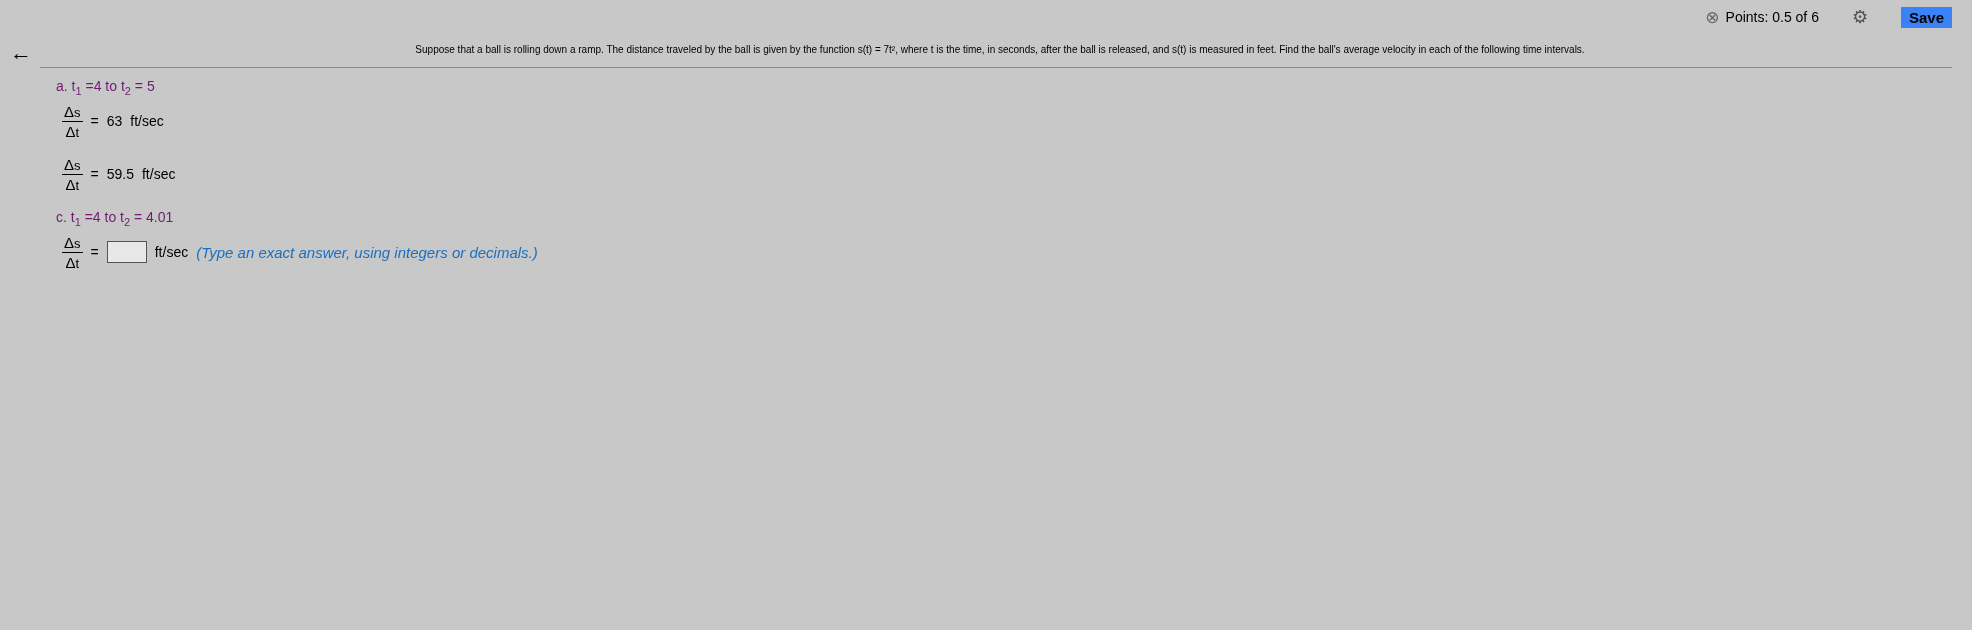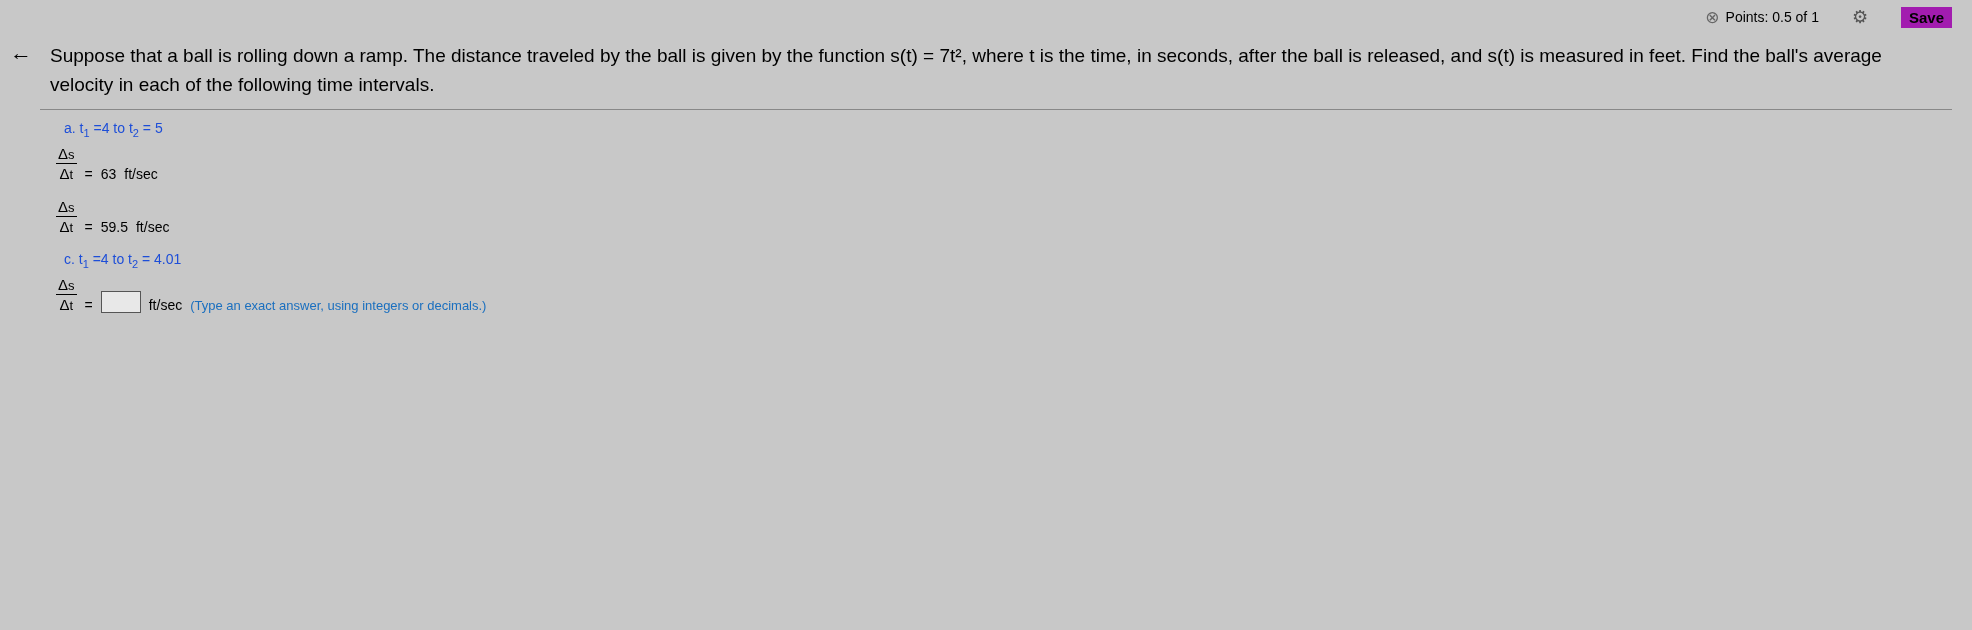--- a/index.html
+++ b/index.html
@@ -35,21 +35,21 @@
       width: 22px;
       height: 22px;
       display: inline-flex;
       align-items: center;
       justify-content: center;
       font-size: 18px;
       color: #555;
     }
 
     .save-button {
-      background-color: #a21caf;
+      background-color: #3b82f6;
       border: none;
       font-size: 15px;
       font-weight: bold;
       color: #000;
       cursor: pointer;
       padding: 2px 8px;
     }
 
     .back-arrow {
       position: absolute;
@@ -62,45 +62,46 @@
     }
 
     .main-content {
       margin-left: 40px;
       margin-right: 20px;
       margin-top: 0px;
       padding-top: 8px;
     }
 
     .question-text {
-      font-size: 19px;
+      font-size: 10px;
       line-height: 1.5;
       color: #000;
       max-width: 1900px;
       margin-left: 10px;
+      text-align: center;
     }
 
     .divider {
       border: none;
       border-top: 1.5px solid #888;
       margin: 10px 0 10px 0;
     }
 
     .section-label {
       font-size: 14px;
-      color: #1d4ed8;
+      color: #701a75;
       margin-bottom: 6px;
-      margin-left: 24px;
+      margin-left: 16px;
     }
 
     .fraction-row {
       display: flex;
-      align-items: flex-end;
+      align-items: center;
       gap: 8px;
-      margin-left: 16px;
+      margin-left: 22px;
       margin-bottom: 16px;
     }
 
     .fraction {
       display: inline-flex;
       flex-direction: column;
       align-items: center;
       font-size: 14px;
     }
 
@@ -128,22 +129,23 @@
       width: 40px;
       height: 22px;
       border: 1.5px solid #555;
       background: #e8e8e8;
       font-size: 13px;
       padding: 1px 3px;
       vertical-align: middle;
     }
 
     .type-hint {
-      font-size: 13px;
+      font-size: 15px;
       color: #1a6fbf;
+      font-style: italic;
     }
 
     .section-a {
       margin-top: 10px;
     }
 
     .section-b {
       margin-top: 10px;
     }
 
@@ -159,21 +161,21 @@
       font-size: 11px;
       vertical-align: sub;
     }
   </style>
 </head>
 <body>
 
 <div class="top-bar">
   <div class="points-label">
     <span style="font-size:17px; color:#666;">⊗</span>
-    <span>Points: 0.5 of 1</span>
+    <span>Points: 0.5 of 6</span>
   </div>
   <span class="gear-icon">⚙</span>
   <button class="save-button">Save</button>
 </div>
 
 <div class="back-arrow">←</div>
 
 <div class="main-content">
 
   <div class="question-text">

